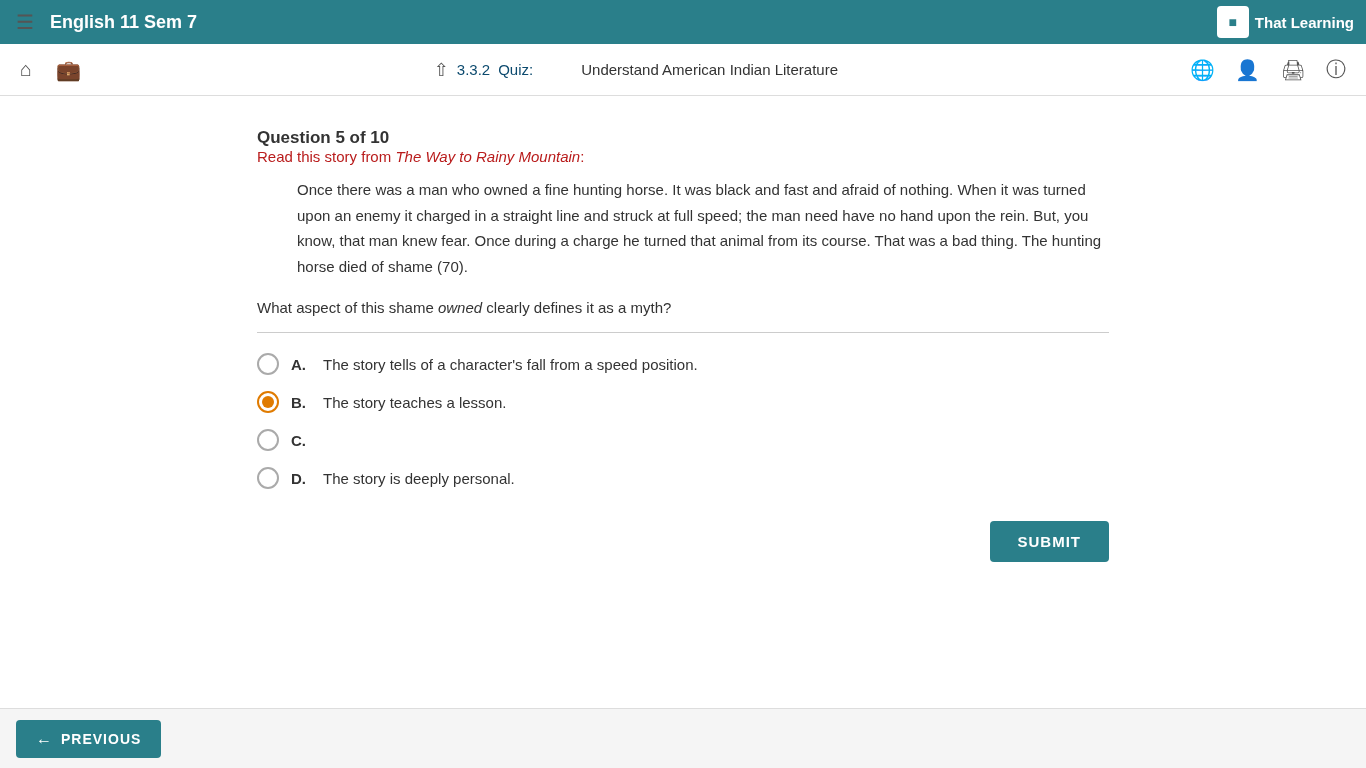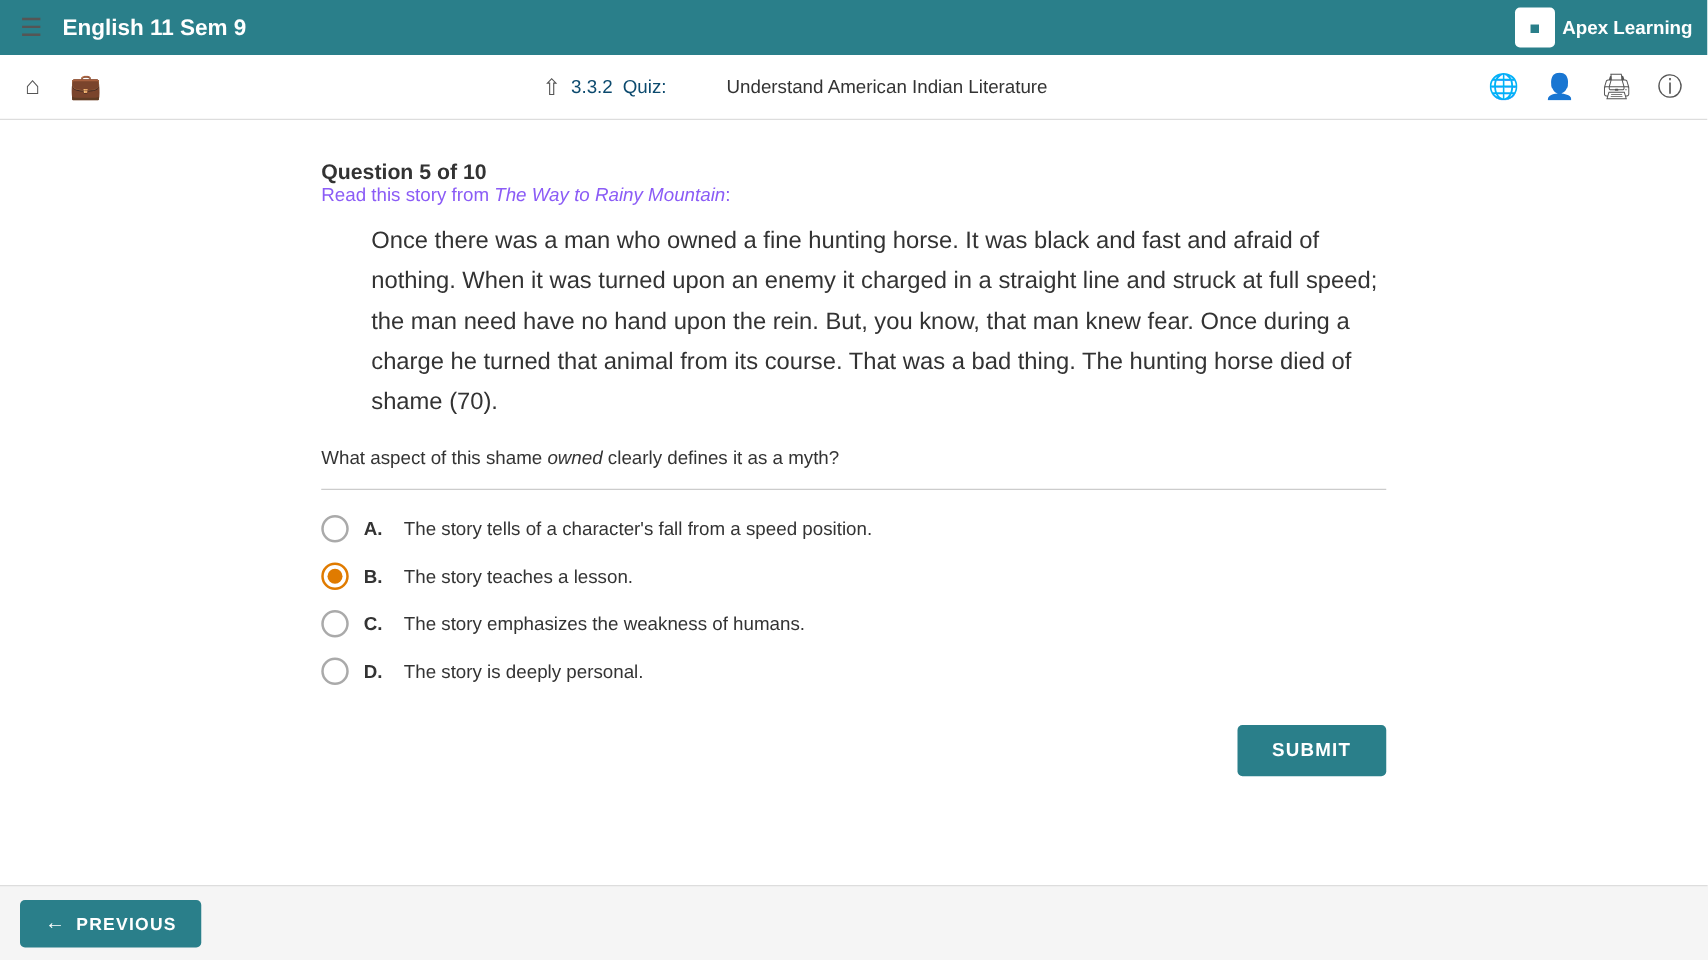--- a/index.html
+++ b/index.html
@@ -48,27 +48,27 @@
     .upload-icon { font-size: 18px; color: #555; }
 
     
     .main-content {
       max-width: 900px;
       margin: 0 auto;
       padding: 32px 24px 120px 24px;
     }
 
     .question-header { font-weight: bold; font-size: 17px; }
-    .question-intro { font-size: 15px; margin-bottom: 12px; color: #8b5cf6; }
+    .question-intro { font-size: 15px; margin-bottom: 12px; color: #b91c1c; }
     .question-intro em { font-style: italic; }
 
     .passage {
       margin-left: 40px;
       margin-bottom: 20px;
-      font-size: 19px;
+      font-size: 15px;
       line-height: 1.7;
       color: #333;
     }
 
     .question-text { font-size: 15px; margin-bottom: 16px; color: #333; }
     .question-text em { font-style: italic; }
 
     .divider { border: none; border-top: 1px solid #ccc; margin: 12px 0 20px 0; }
 
     .answer-options { display: flex; flex-direction: column; gap: 16px; margin-bottom: 32px; }
@@ -139,28 +139,28 @@
     .arrow-left { font-size: 16px; }
   </style>
 </head>
 <body>
 
 <div class="top-bar">
   <div class="top-bar-left">
     <button class="icon-btn">
       <span>☰</span>
     </button>
-    <span class="top-bar-title">English 11 Sem 9</span>
+    <span class="top-bar-title">English 11 Sem 7</span>
   </div>
   <div class="top-bar-right">
     <div class="apex-logo">
       <div class="apex-logo-icon">
         <span>■</span>
       </div>
-      <span>Apex Learning</span>
+      <span>That Learning</span>
     </div>
   </div>
 </div>
 
 <div class="secondary-bar">
   <div class="secondary-bar-left">
     <button class="icon-btn">
       <span>⌂</span>
     </button>
     <button class="icon-btn">
@@ -219,21 +219,20 @@
         <div class="radio-inner"></div>
       </div>
       <span class="answer-letter">B.</span>
       <span>The story teaches a lesson.</span>
     </label>
 
     <label class="answer-option">
       <div class="radio-outer">
       </div>
       <span class="answer-letter">C.</span>
-      <span>The story emphasizes the weakness of humans.</span>
     </label>
 
     <label class="answer-option">
       <div class="radio-outer">
       </div>
       <span class="answer-letter">D.</span>
       <span>The story is deeply personal.</span>
     </label>
 
   </div>

